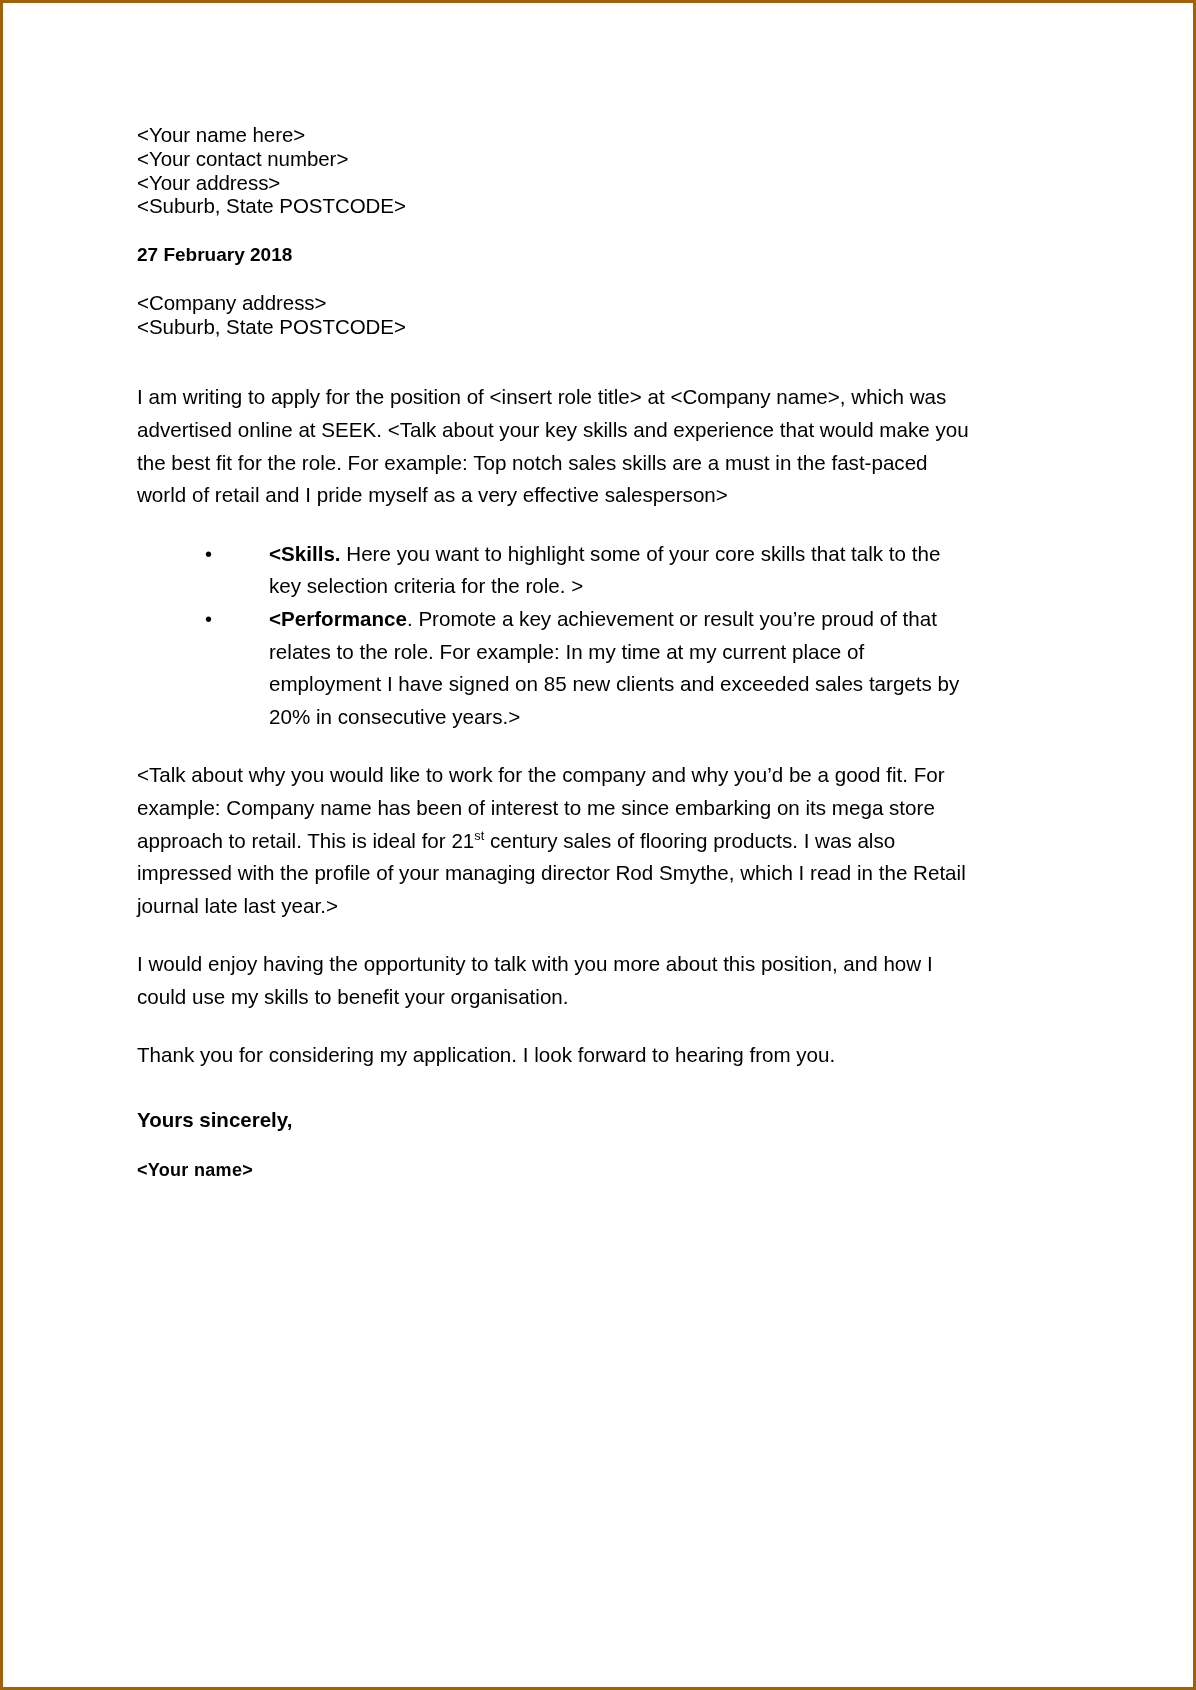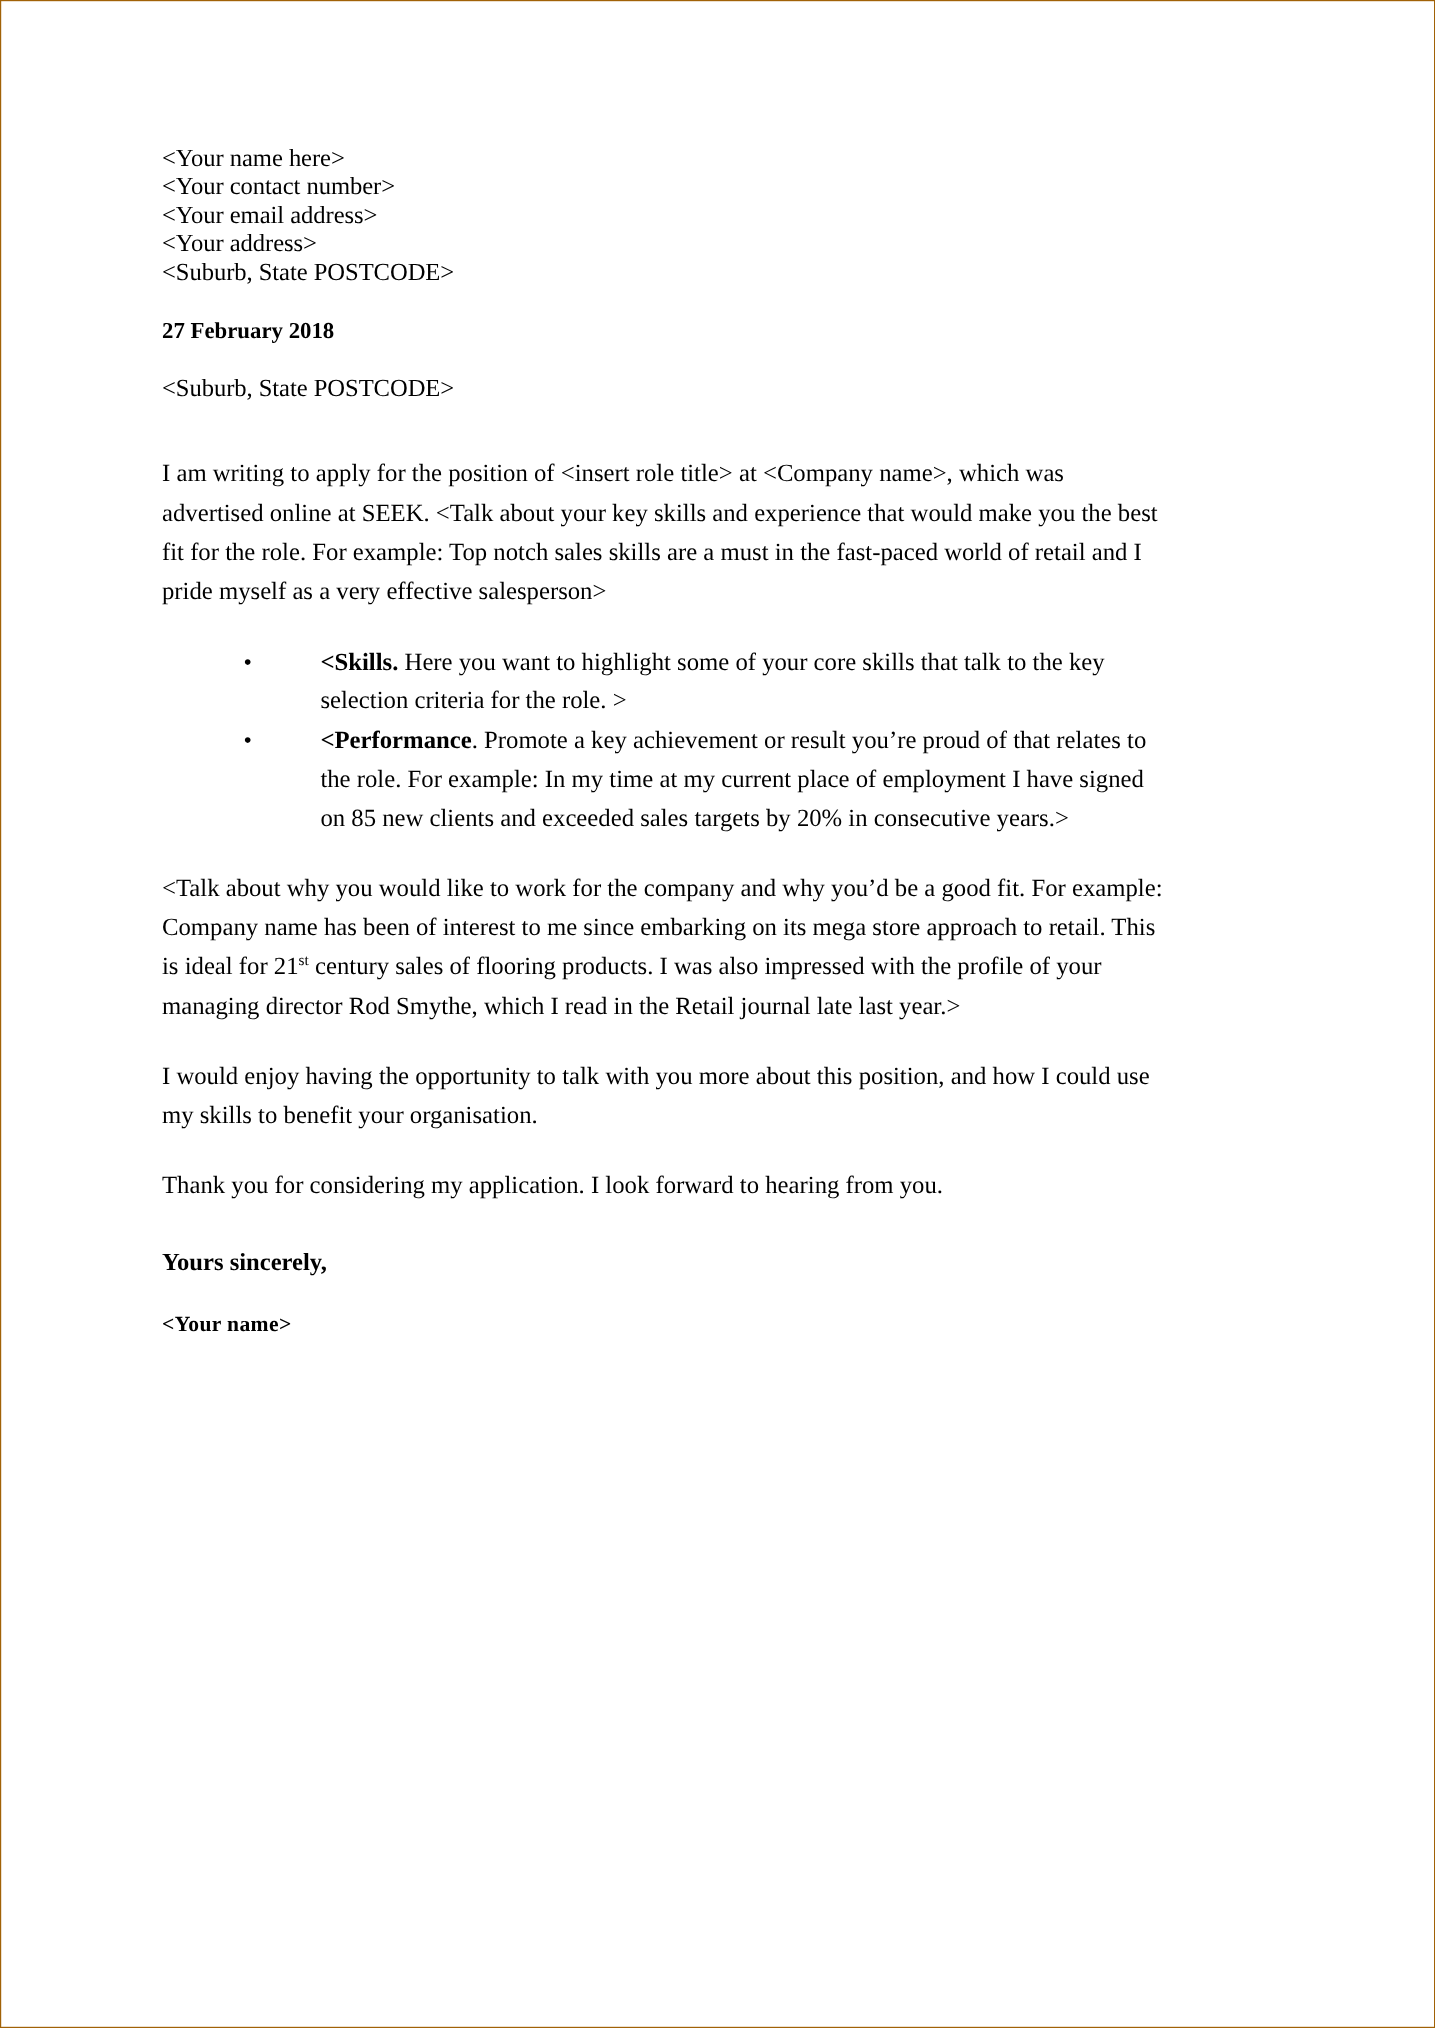--- a/index.html
+++ b/index.html
@@ -10,23 +10,22 @@
   body {
     font-family: "Liberation Sans", sans-serif;
     color: #000000;
   }
   .page {
     position: relative;
     width: 1196px;
     height: 1690px;
     background: #ffffff;
     box-sizing: border-box;
-    border: 1px solid #a16207;
+    border: 3px solid #a16207;
     overflow: hidden;
-    font-family: Liberation Serif, serif;
   }
   .doc-body {
     position: absolute;
     left: 134px;
     top: 120px;
     width: 835px;
   }
   .block {
     font-size: 20.5px;
     line-height: 23.8px;
@@ -102,28 +101,28 @@
 </style>
 </head>
 <body>
 
 <div class="page">
   <div class="doc-body">
 
     <div class="block">
       <div class="addr-line">&lt;Your name here&gt;</div>
       <div class="addr-line">&lt;Your contact number&gt;</div>
-      <div class="addr-line">&lt;Your email address&gt;</div>
       <div class="addr-line">&lt;Your address&gt;</div>
       <div class="addr-line">&lt;Suburb, State POSTCODE&gt;</div>
     </div>
 
     <div class="date">27 February 2018</div>
 
     <div class="block recipient">
+      <div class="addr-line">&lt;Company address&gt;</div>
       <div class="addr-line">&lt;Suburb, State POSTCODE&gt;</div>
     </div>
 
 
 
     <div class="para para-intro">I am writing to apply for the position of &lt;insert role title&gt; at &lt;Company name&gt;, which was advertised online at SEEK. &lt;Talk about your key skills and experience that would make you the best fit for the role. For example: Top  notch sales skills are a must in the fast-paced world of retail and I pride myself as a very effective salesperson&gt;</div>
 
 
     <ul class="bullets">
       <li><span class="b">&lt;Skills.</span><span> Here you want to highlight some of your core skills that talk to the key selection criteria for the role. &gt;</span></li>

